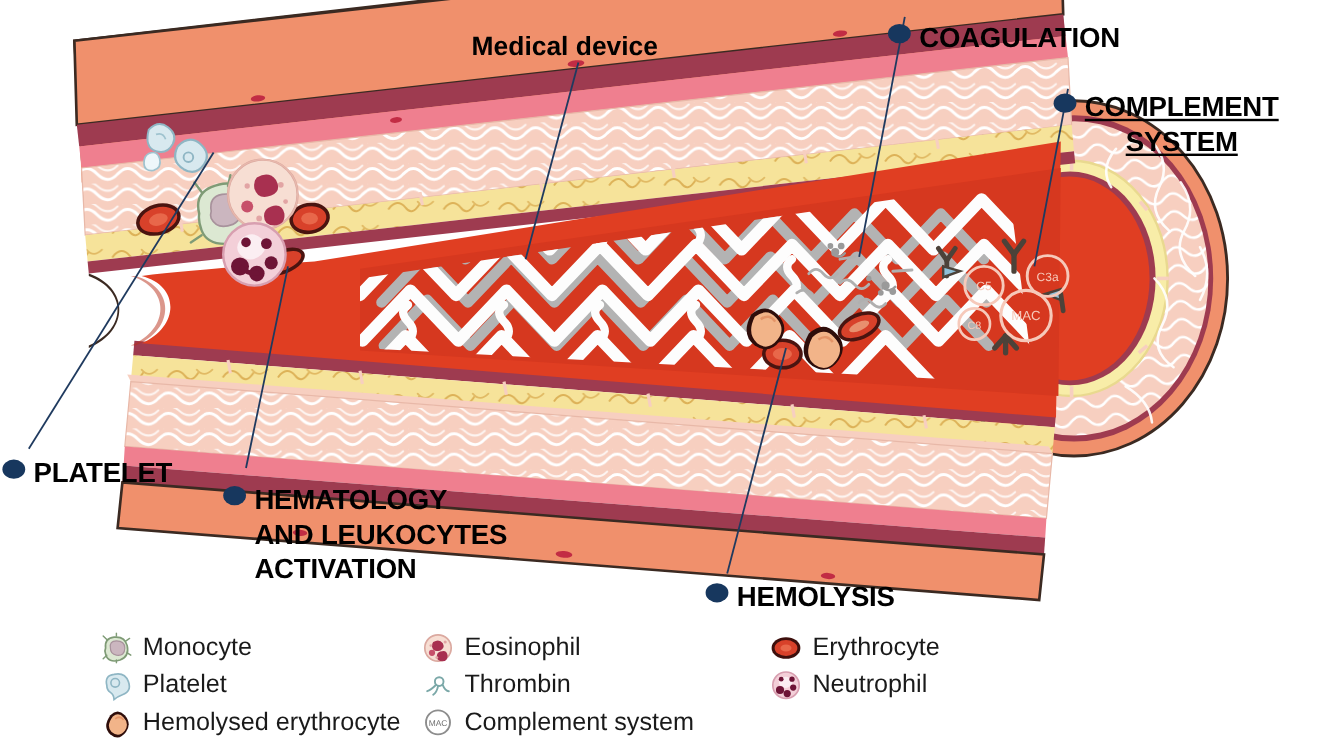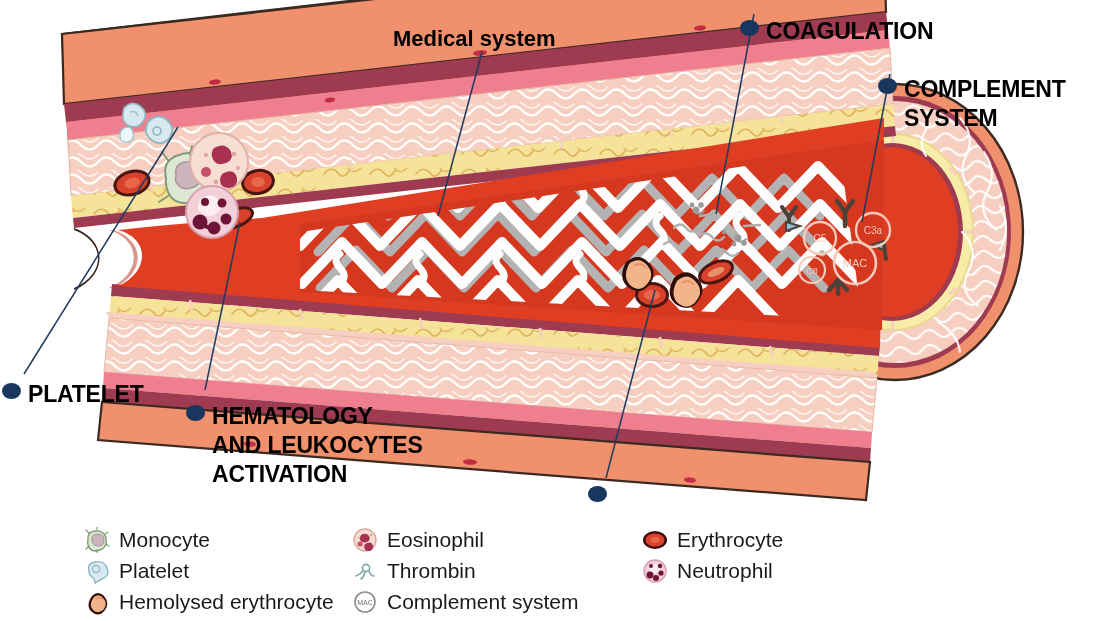--- a/index.html
+++ b/index.html
@@ -47,21 +47,22 @@
     font-size: 23px;
     line-height: 29px;
     color: #000000;
     white-space: pre-line;
     letter-spacing: -0.2px;
   }
   .callout.align-right {
     flex-direction: row;
   }
   .callout.align-right .ctext {
-    text-align: left;
+    text-align: center;
+    text-decoration: underline;
   }
   #callout-platelet { left: 2px; top: 363px; }
   #callout-hematology { left: 186px; top: 385px; }
   #callout-hemolysis { left: 588px; top: 466px; }
   #callout-coagulation { left: 740px; top: 0px; }
   #callout-complement { left: 878px; top: 58px; }
   #callout-device {
     position: absolute;
     left: 393px;
     top: 26px;
@@ -452,36 +453,37 @@
     <g stroke="#1f3a5f" stroke-width="1.5" fill="none">
       <line x1="24" y1="374" x2="178" y2="127"></line>
       <line x1="205" y1="390" x2="240" y2="222"></line>
       <line x1="606" y1="478" x2="655" y2="290"></line>
       <line x1="754" y1="14" x2="716" y2="214"></line>
       <line x1="890" y1="74" x2="862" y2="222"></line>
       <line x1="482" y1="52" x2="438" y2="216"></line>
     </g>
   </svg>
 
-  <div id="callout-device">Medical system</div>
+  <div id="callout-device">Medical device</div>
 
   <div class="callout" id="callout-platelet">
     <span class="bullet"></span>
     <span class="ctext">PLATELET</span>
   </div>
 
   <div class="callout" id="callout-hematology">
     <span class="bullet"></span>
     <span class="ctext">HEMATOLOGY
 AND LEUKOCYTES
 ACTIVATION</span>
   </div>
 
   <div class="callout" id="callout-hemolysis">
     <span class="bullet"></span>
+    <span class="ctext">HEMOLYSIS</span>
   </div>
 
   <div class="callout" id="callout-coagulation">
     <span class="bullet"></span>
     <span class="ctext">COAGULATION</span>
   </div>
 
   <div class="callout align-right" id="callout-complement">
     <span class="bullet"></span>
     <span class="ctext">COMPLEMENT

